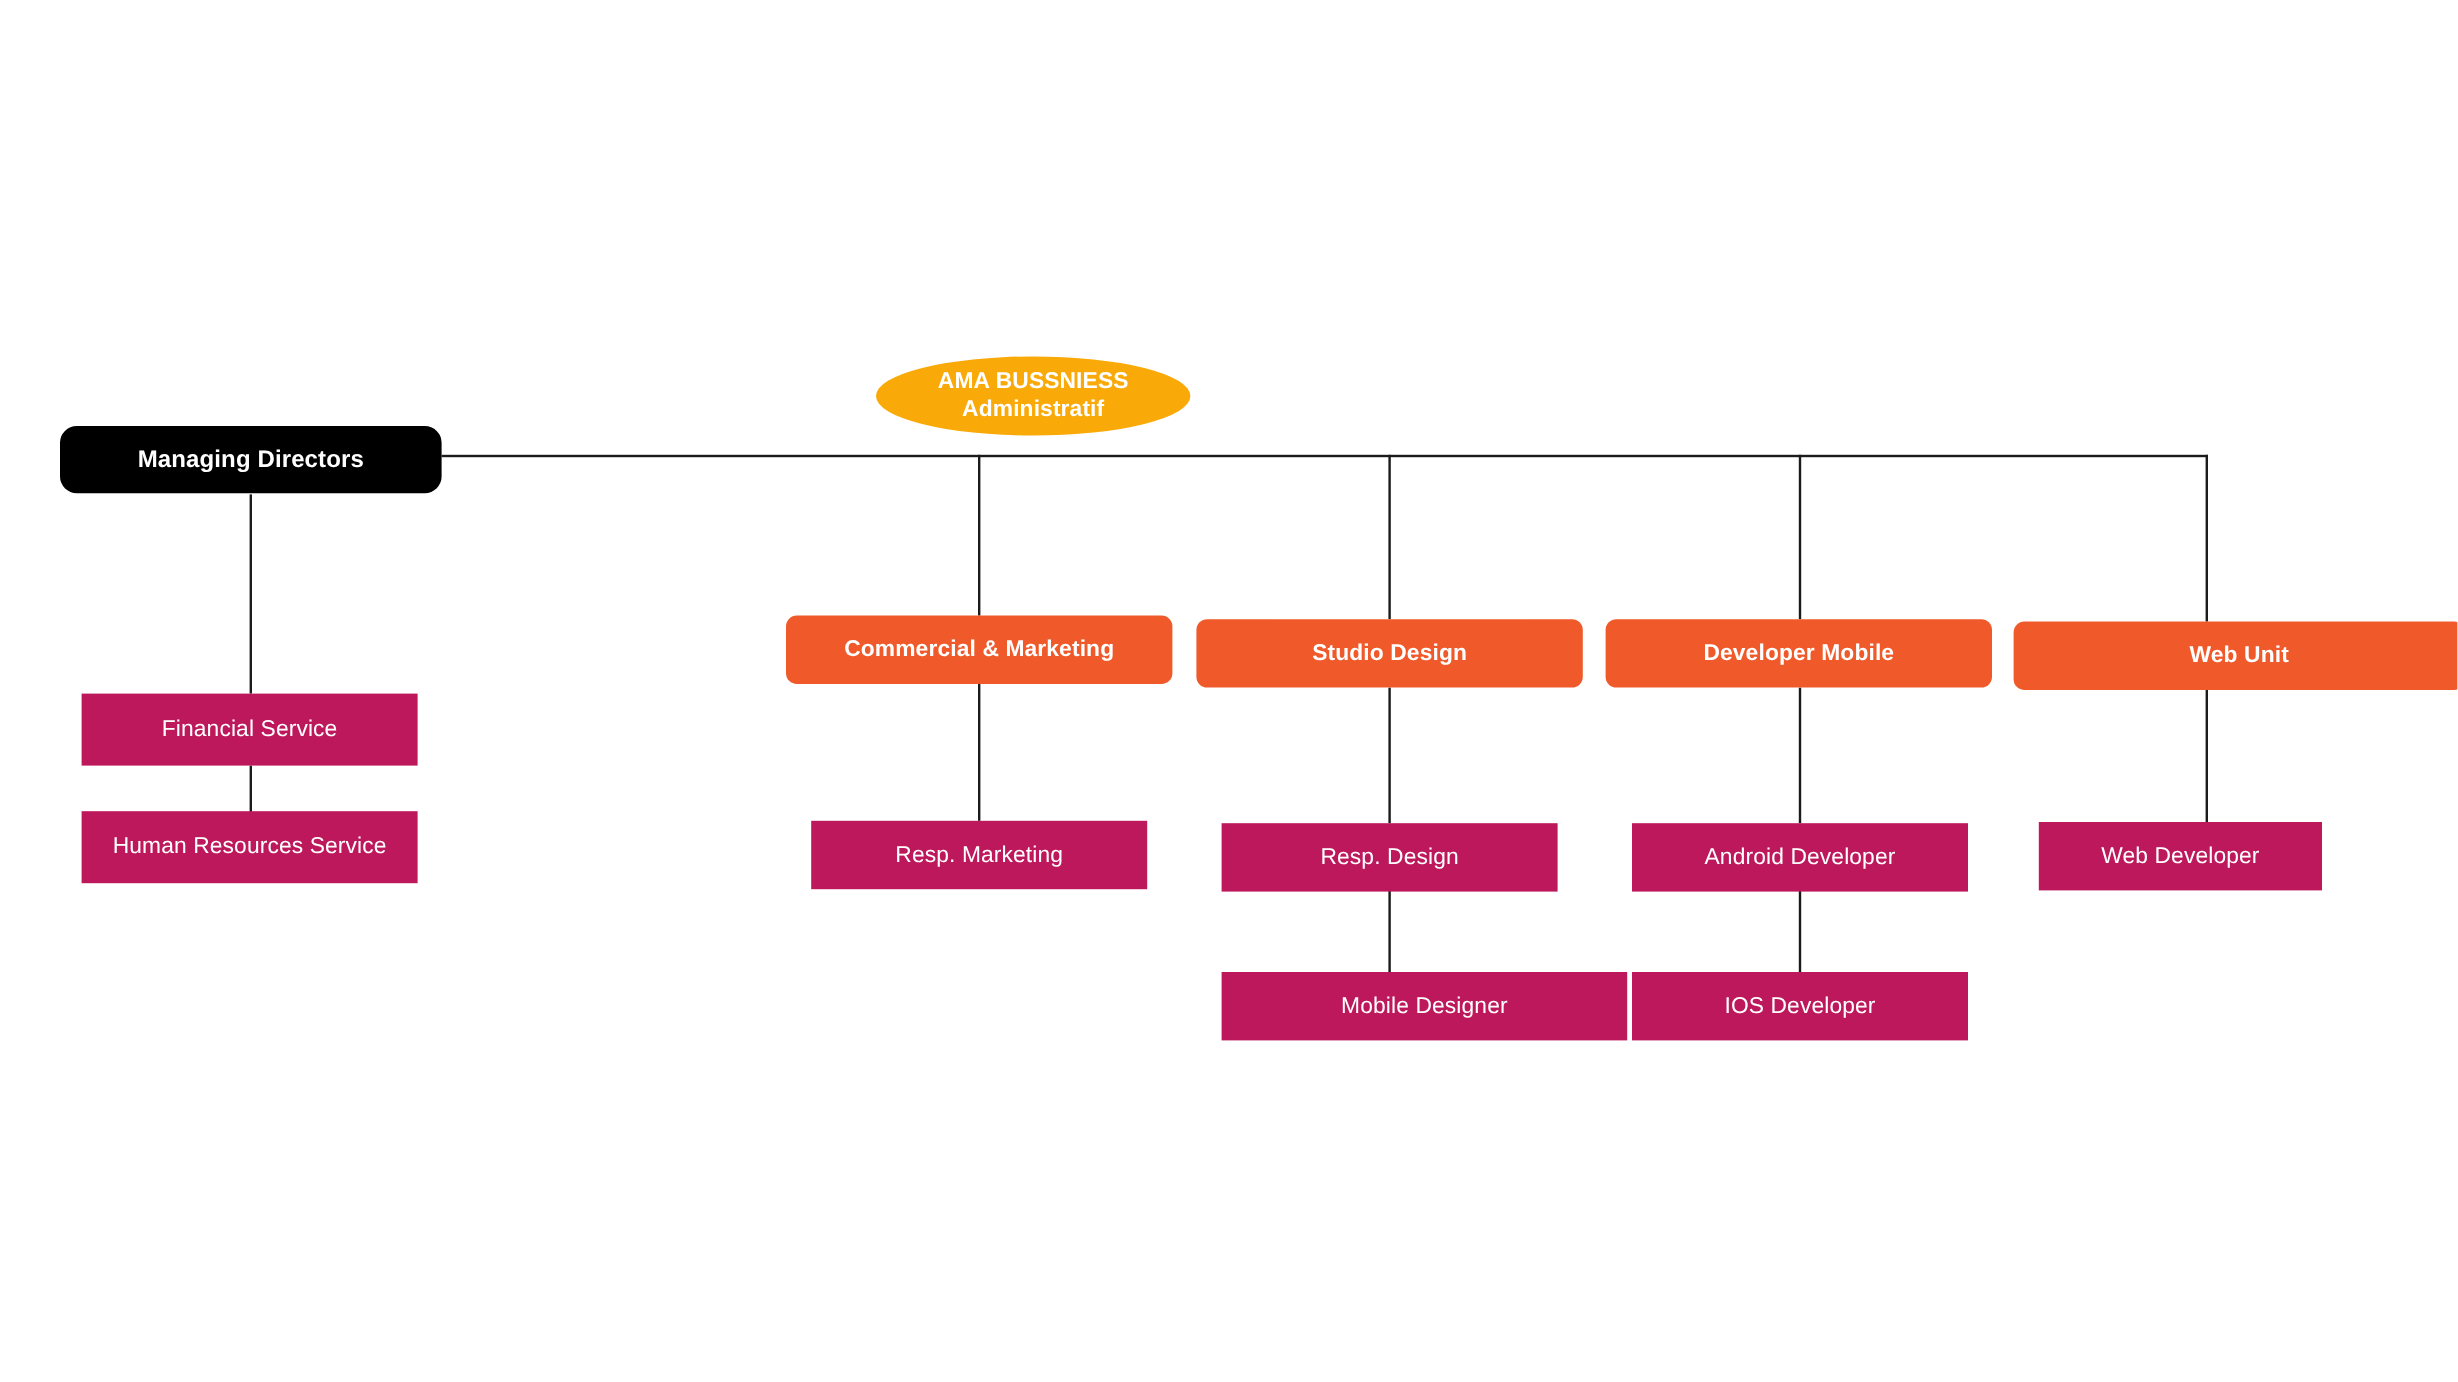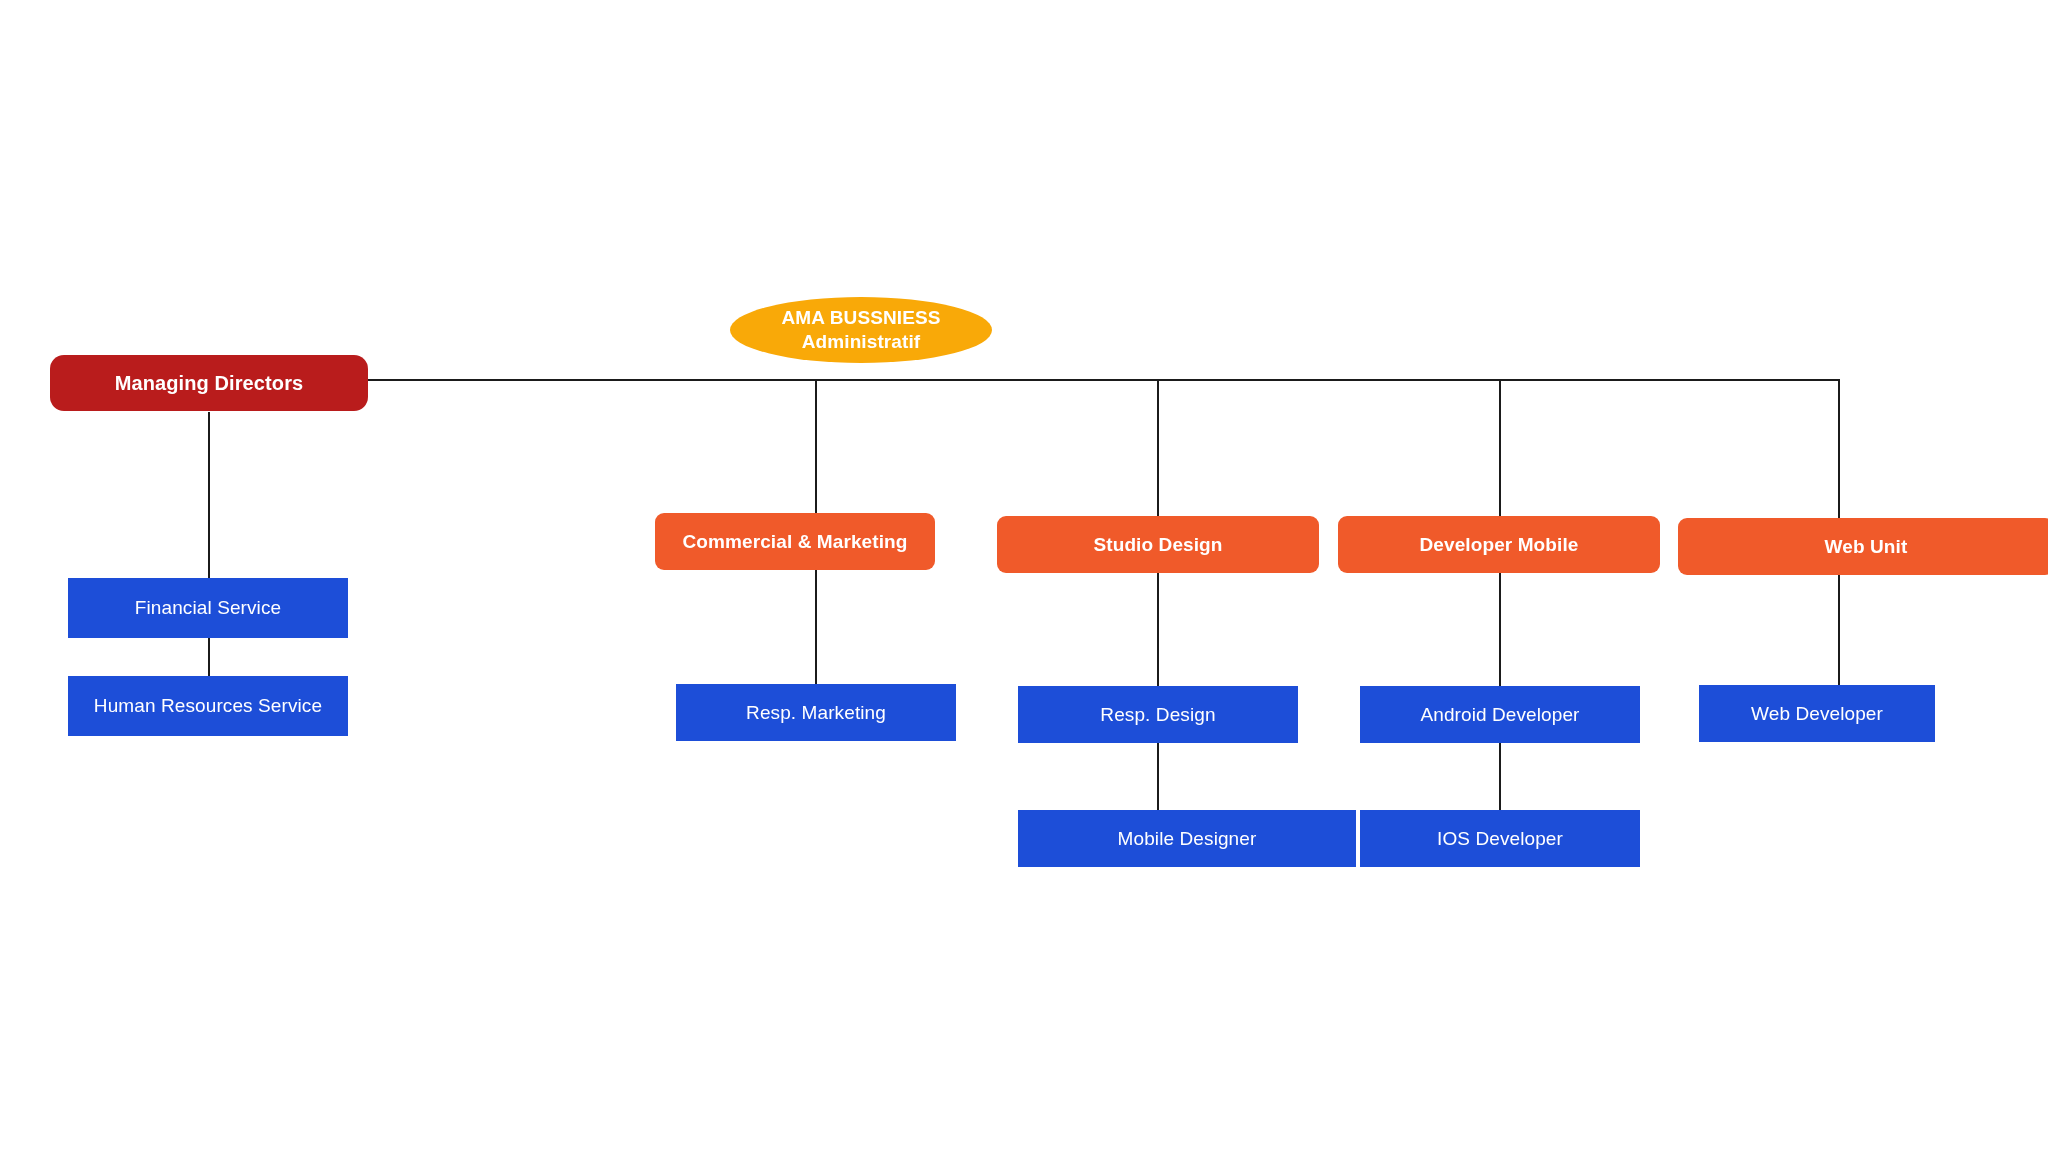--- a/index.html
+++ b/index.html
@@ -35,21 +35,21 @@
     display: flex;
     align-items: center;
     justify-content: center;
     text-align: center;
     box-sizing: border-box;
     color: #ffffff;
     line-height: 1.25;
   }
 
   .node-root {
-    background: #b91c1c;
+    background: #000000;
     border-radius: 14px;
     font-size: 20px;
     font-weight: bold;
     letter-spacing: 0.1px;
   }
 
   .node-title {
     background: #f9a908;
     border-radius: 50%;
     font-size: 19px;
@@ -64,21 +64,21 @@
   .node-dept {
     background: #f05a2a;
     border-radius: 9px;
     font-size: 19px;
     font-weight: bold;
     letter-spacing: 0.1px;
     z-index: 4;
   }
 
   .node-role {
-    background: #1d4ed8;
+    background: #be185d;
     border-radius: 0;
     font-size: 19px;
     font-weight: normal;
     letter-spacing: 0.1px;
     z-index: 4;
   }
 </style>
 </head>
 <body>
 
@@ -120,21 +120,21 @@
   </div>
 
   <div class="node node-role" style="left:68px; top:578px; width:280px; height:60px;">
     <span>Financial Service</span>
   </div>
 
   <div class="node node-role" style="left:68px; top:676px; width:280px; height:60px;">
     <span>Human Resources Service</span>
   </div>
 
-  <div class="node node-dept" style="left:655px; top:513px; width:280px; height:57px;">
+  <div class="node node-dept" style="left:655px; top:513px; width:322px; height:57px;">
     <span>Commercial &amp; Marketing</span>
   </div>
   <div class="node node-role" style="left:676px; top:684px; width:280px; height:57px;">
     <span>Resp. Marketing</span>
   </div>
 
   <div class="node node-dept" style="left:997px; top:516px; width:322px; height:57px;">
     <span>Studio Design</span>
   </div>
   <div class="node node-role" style="left:1018px; top:686px; width:280px; height:57px;">

